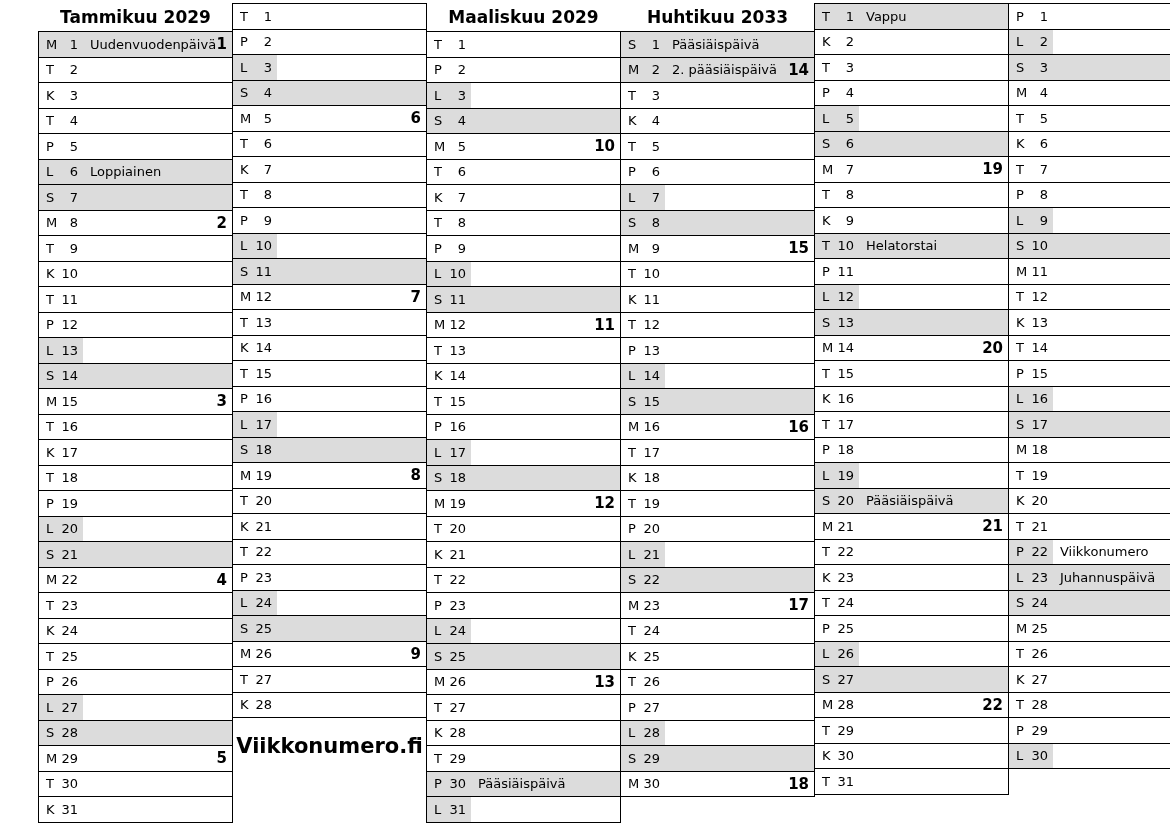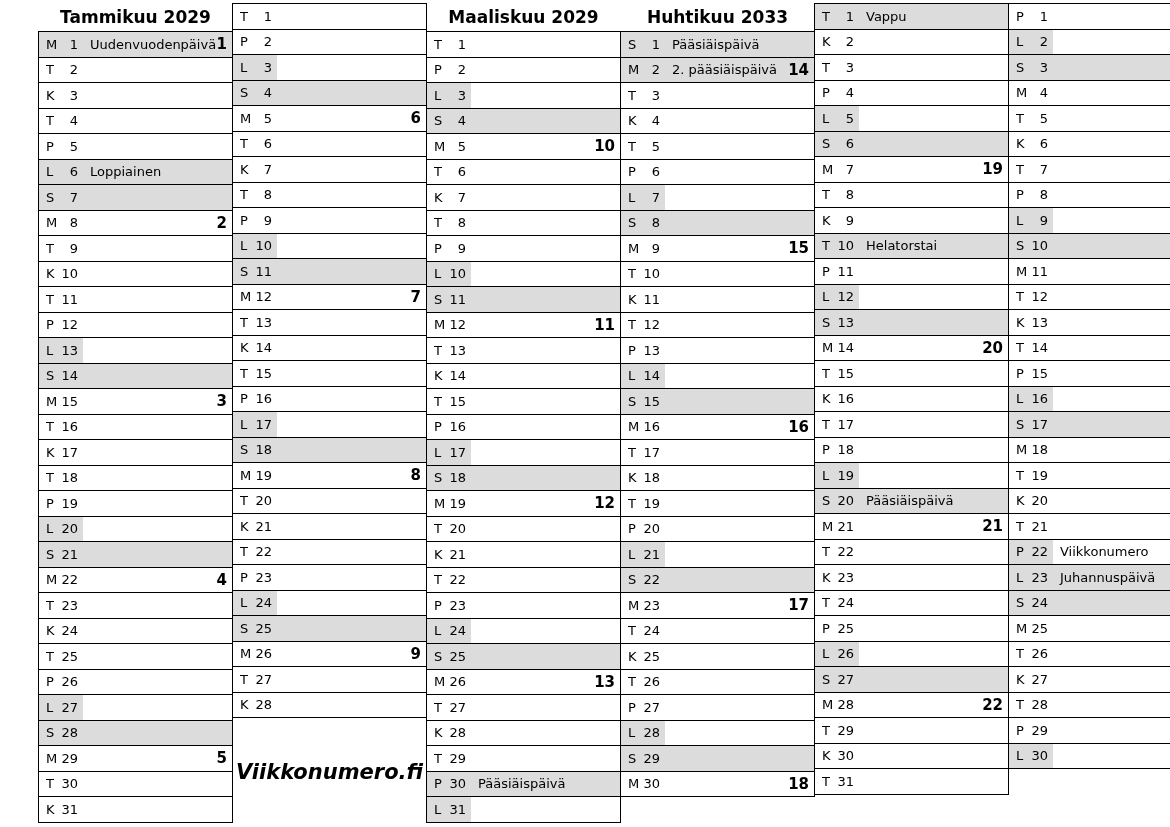--- a/index.html
+++ b/index.html
@@ -22,22 +22,22 @@
   }
   .row:last-child { border-bottom: none; }
   .row.full { background: #dcdcdc; }
   .daycell { flex: 0 0 44px; align-self: stretch; display: flex; align-items: center; }
   .row.partial .daycell { background: #dcdcdc; }
   .wd { margin-left: 7px; }
   .num { margin-left: auto; margin-right: 5px; }
   .holiday { margin-left: 7px; white-space: nowrap; }
   .week { margin-left: auto; margin-right: 5px; font-weight: bold; font-size: 15px; }
   .logo {
-    position: absolute; top: 757px; left: 0; width: 100%;
-    text-align: center; font-weight: bold; font-size: 21px; font-style: italic;
+    position: absolute; top: 731px; left: 0; width: 100%;
+    text-align: center; font-weight: bold; font-size: 21px;
   }
 </style>
 </head>
 <body>
 
 <div class="calendar">
     <div class="month-col">
       <div class="month-title">Tammikuu 2029</div>
       <div class="grid">
         <div class="row full">

